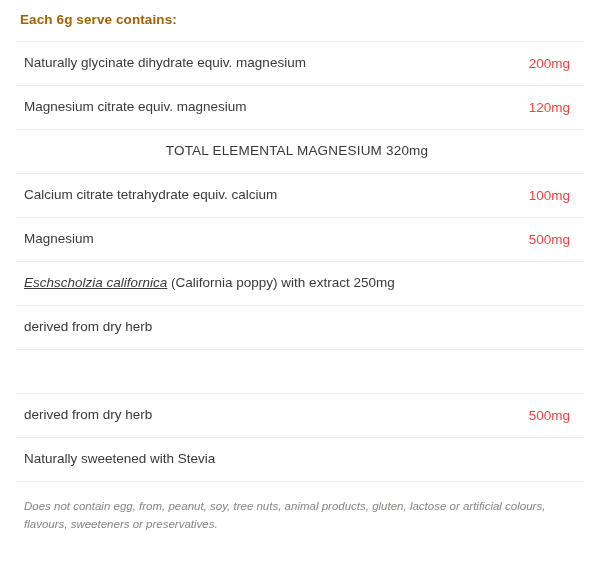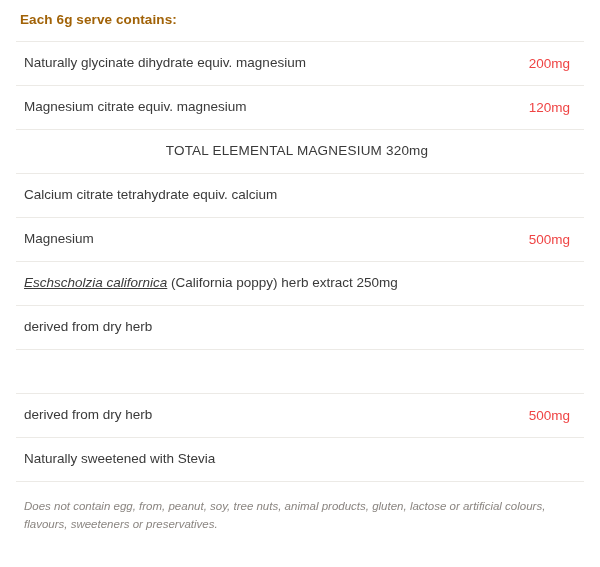--- a/index.html
+++ b/index.html
@@ -92,29 +92,30 @@
       <div class="name"><span>Magnesium citrate equiv. magnesium</span></div>
       <div class="amount">120mg</div>
     </div>
 
     <div class="row centered">
       <div class="name">TOTAL ELEMENTAL MAGNESIUM 320mg</div>
     </div>
 
     <div class="row">
       <div class="name"><span>Calcium citrate tetrahydrate equiv. calcium</span></div>
+      <div class="amount">100mg</div>
     </div>
 
     <div class="row">
       <div class="name"><span>Magnesium</span></div>
       <div class="amount">500mg</div>
     </div>
 
     <div class="row">
-      <div class="name"><i>Eschscholzia californica</i><span> (California poppy) herb extract 250mg</span></div>
+      <div class="name"><i>Eschscholzia californica</i><span> (California poppy) with extract 250mg</span></div>
       <div class="amount"></div>
     </div>
 
     <div class="row">
       <div class="name"><span>derived from dry herb</span></div>
     </div>
 
     <div class="row">
       <div class="amount"></div>
     </div>

